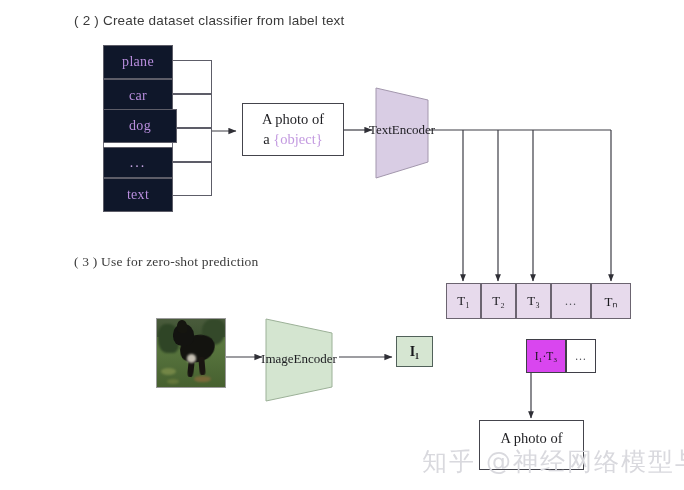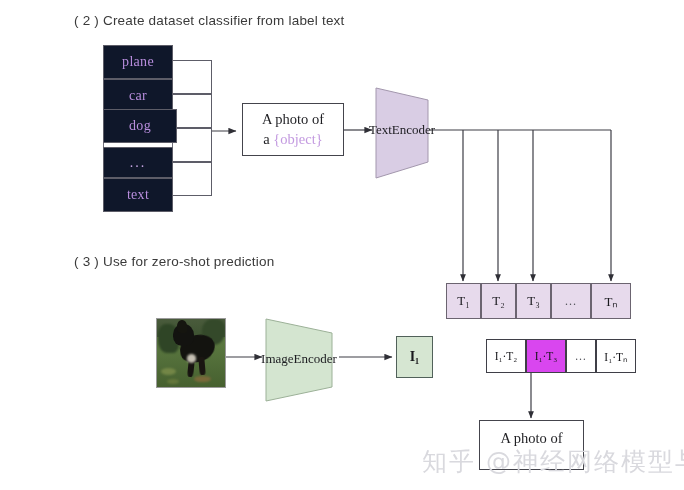--- a/index.html
+++ b/index.html
@@ -240,21 +240,21 @@
   <div class="encoder-wrap" style="left:372px; top:80px; width:60px; height:100px;">
     <svg width="60" height="100">
       <polygon points="4,8 56,20 56,82 4,98" fill="#d9cde4" stroke="#a397ad" stroke-width="1"></polygon>
     </svg>
     <div class="encoder-label">
       <span>Text</span>
       <span>Encoder</span>
     </div>
   </div>
 
-  <div class="abs section-title" style="left:74px; top:254px;">( 3 ) Use for zero-shot prediction</div>
+  <div class="abs section-title" style="left:74px; top:254px;font-family:Liberation Serif, serif;">( 3 ) Use for zero-shot prediction</div>
 
   <div class="abs photo" style="left:137px; top:318px; width:70px; height:70px;">
     <div class="sky"></div>
       <div class="grass"></div>
     <div class="brush1"></div>
       <div class="brush2"></div>
     <div class="dogbody"></div>
       <div class="doghead"></div>
       <div class="dogear"></div>
     <div class="dogleg1"></div>
@@ -268,30 +268,28 @@
   <div class="encoder-wrap" style="left:262px; top:313px; width:78px; height:92px;">
     <svg width="78" height="92">
       <polygon points="4,6 70,20 70,74 4,88" fill="#d4e5d0" stroke="#9cb198" stroke-width="1"></polygon>
     </svg>
     <div class="encoder-label" style="left:-4px;">
       <span>Image</span>
       <span>Encoder</span>
     </div>
   </div>
 
-  <div class="abs i1-box" style="left:396px; top:336px; width:37px; height:42px;font-weight:bold;">I₁</div>
+  <div class="abs i1-box" style="left:396px; top:336px; width:37px; height:31px;font-weight:bold;">I₁</div>
 
   <div class="abs t-cell" style="left:446px; top:283px; width:35px; height:36px;">T₁</div>
   <div class="abs t-cell" style="left:481px; top:283px; width:35px; height:36px;">T₂</div>
   <div class="abs t-cell" style="left:516px; top:283px; width:35px; height:36px;">T₃</div>
   <div class="abs t-cell dots" style="left:551px; top:283px; width:40px; height:36px;">…</div>
   <div class="abs t-cell" style="left:591px; top:283px; width:40px; height:36px;">Tₙ</div>
 
-  <div class="abs it-cell" style="left:486px; top:339px; width:40px; height:34px;">I₁·T₂</div>
   <div class="abs it-cell hl" style="left:526px; top:339px; width:40px; height:34px;">I₁·T₃</div>
   <div class="abs it-cell dots" style="left:566px; top:339px; width:30px; height:34px;">…</div>
-  <div class="abs it-cell" style="left:596px; top:339px; width:40px; height:34px;">I₁·Tₙ</div>
 
   <div class="abs result-box" style="left:479px; top:420px; width:105px; height:50px;">A photo of</div>
 
   <div class="watermark" style="left:422px; top:445px;">知乎 @神经网络模型与应用</div>
 
 </div>
 
 </body></html>

